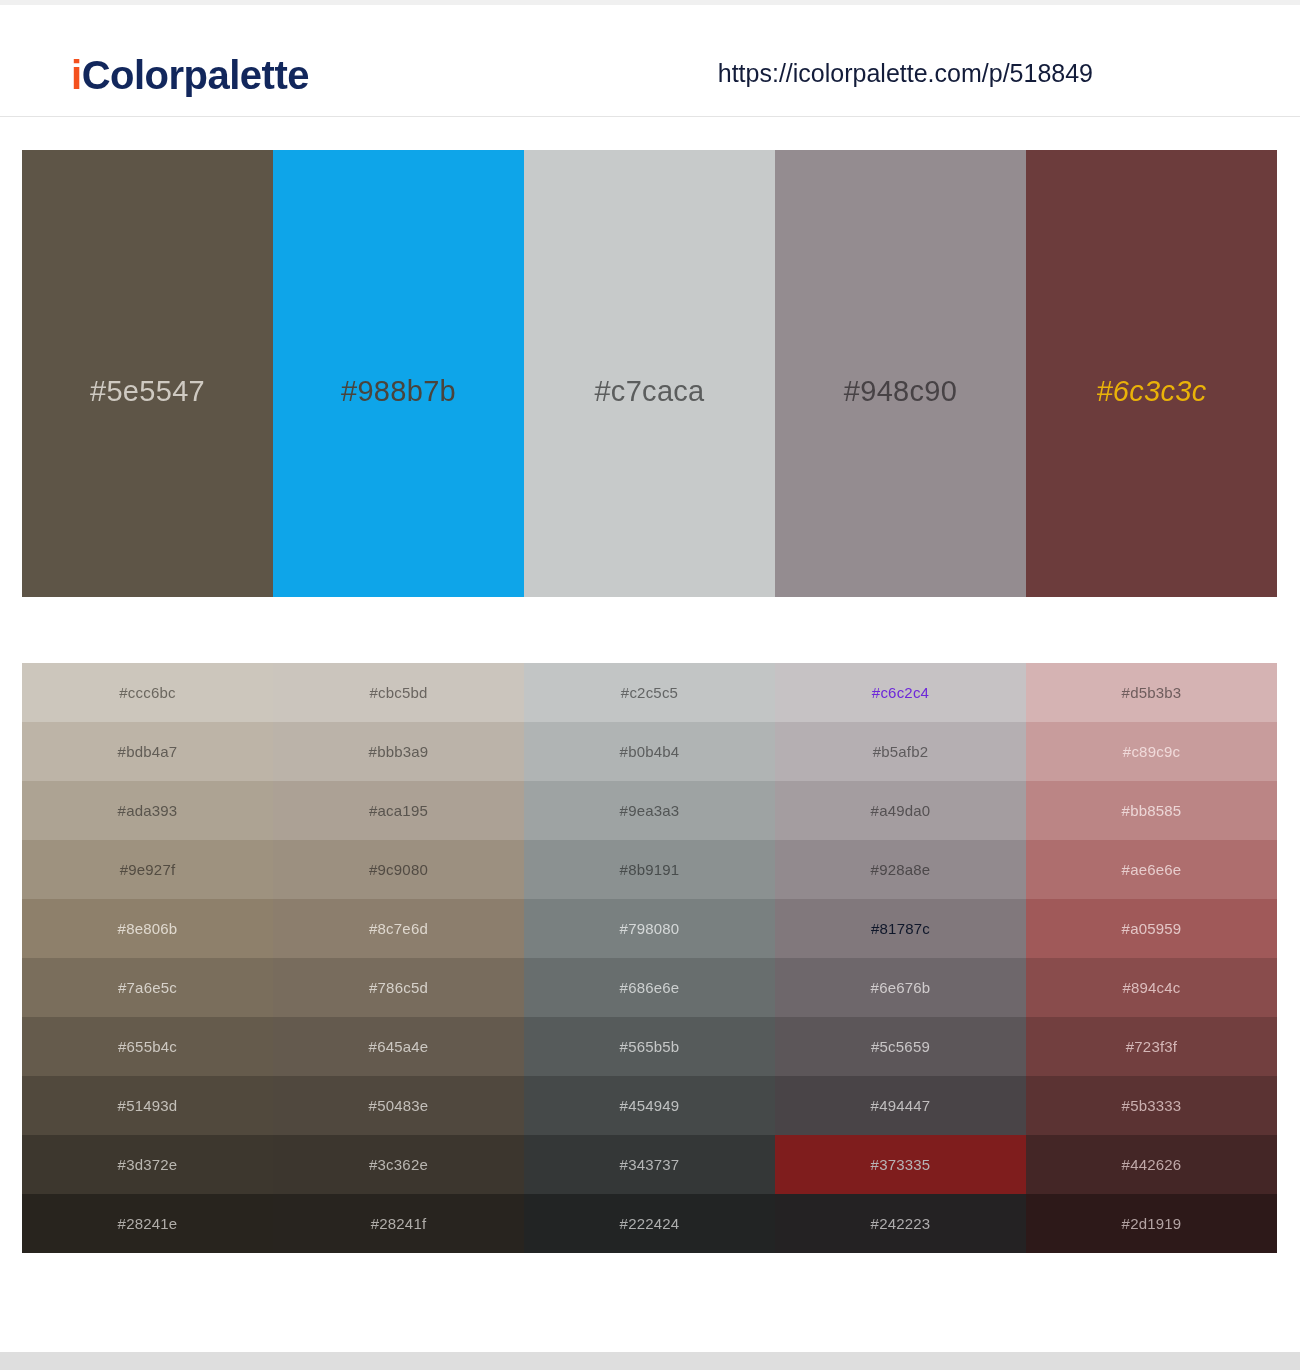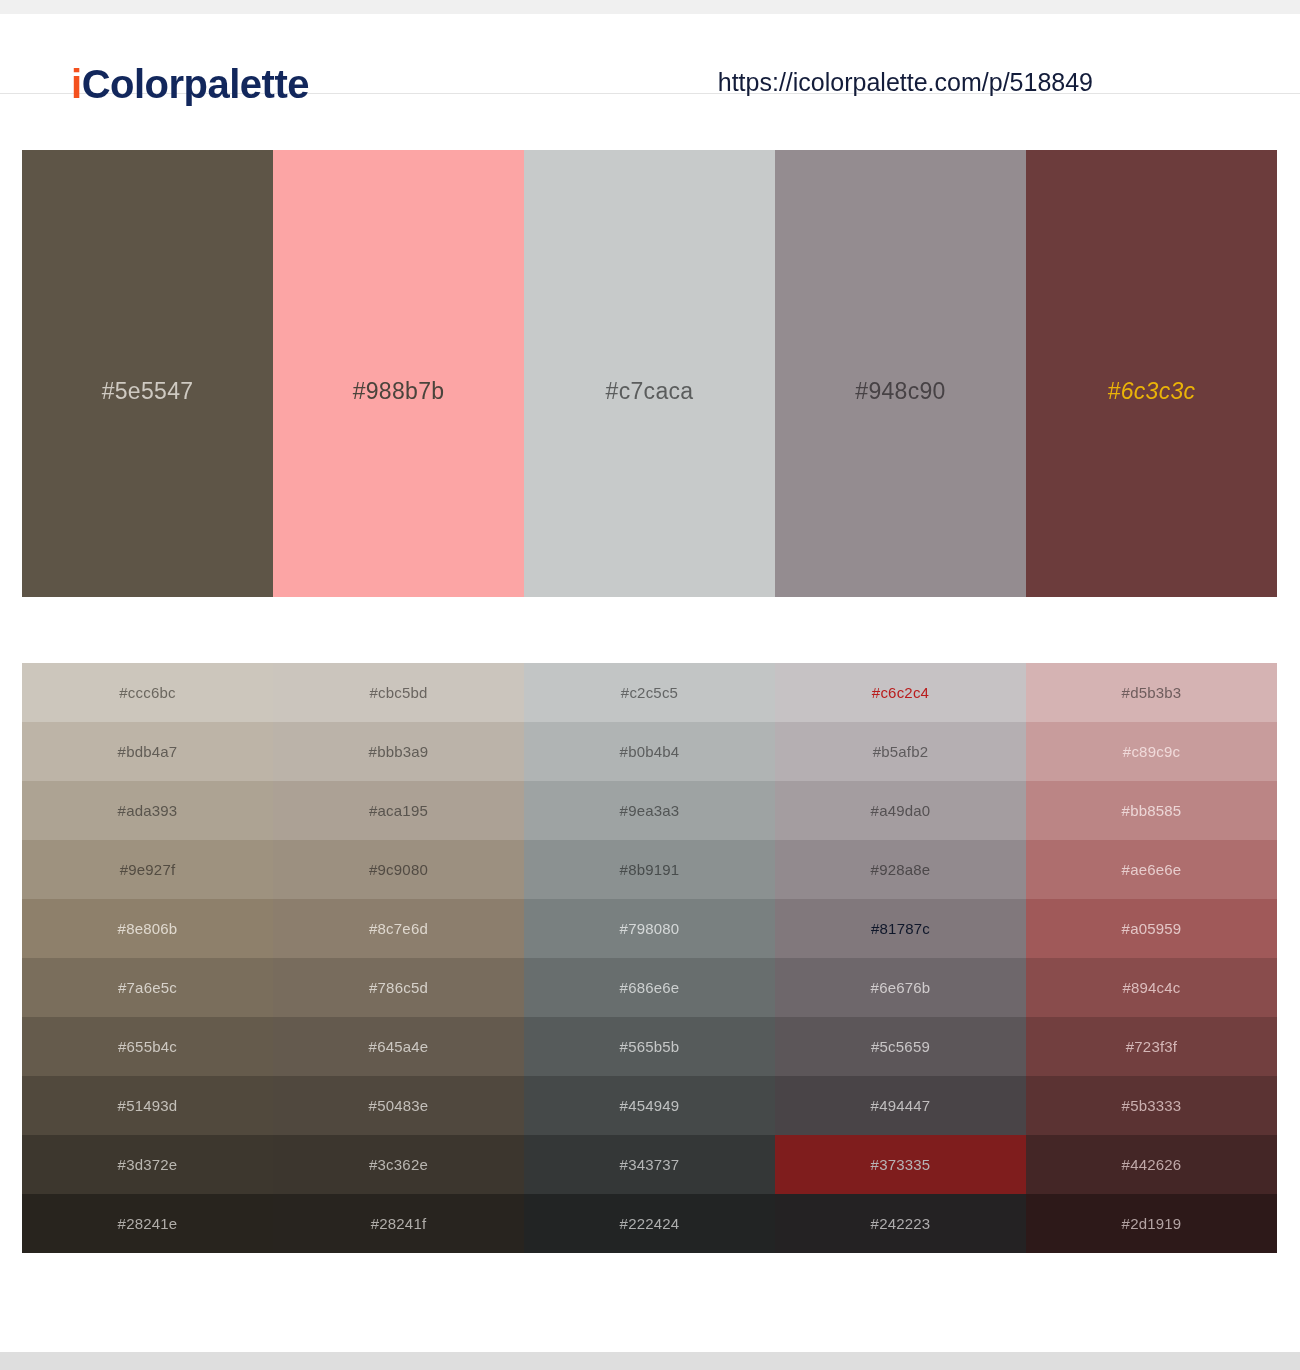--- a/index.html
+++ b/index.html
@@ -7,21 +7,21 @@
     width:1300px; height:1370px;
     background:#ffffff;
     font-family:"Liberation Sans", sans-serif;
     overflow:hidden;
   }
   #top-strip {
     position:absolute; left:0; top:0; width:1300px; height:19px;
     background:#f0f0f0;
   }
   #header {
-    position:absolute; left:0; top:14px; width:1300px; height:80px;
+    position:absolute; left:0; top:5px; width:1300px; height:112px;
     background:#ffffff;
     border-bottom:1px solid #e4e4e4;
   }
   #logo {
     position:absolute; left:71px; top:48px;
     font-size:40px; font-weight:bold; letter-spacing:-0.5px;
     white-space:nowrap;
   }
   #logo .i-mark { color:#f4511e; }
   #logo .rest   { color:#12275c; }
@@ -35,21 +35,21 @@
   #main-swatches {
     position:absolute; left:22px; top:150px;
     width:1255px; height:447px;
     display:flex;
   }
   .main-swatch {
     flex:1 1 0;
     display:flex; align-items:center; justify-content:center;
   }
   .main-swatch .hexlabel {
-    font-size:23px; letter-spacing:0.3px;margin-top:36px;
+    font-size:29px; letter-spacing:0.3px;margin-top:36px;
   }
 
   
   #shades-grid {
     position:absolute; left:22px; top:663px;
     width:1255px; height:590px;
     display:flex; flex-direction:column;
   }
   .shade-row { flex:1 1 0; display:flex; }
   .shade-cell {
@@ -74,21 +74,21 @@
   <div id="logo">
     <span class="i-mark">i</span><span class="rest">Colorpalette</span>
   </div>
   <div id="page-url">https://icolorpalette.com/p/518849</div>
 </div>
 
 <div id="main-swatches">
     <div class="main-swatch" style="background: rgb(94, 85, 71);">
       <span class="hexlabel" style="color: rgb(207, 202, 194);">#5e5547</span>
     </div>
-    <div class="main-swatch" style="background: #fca5a5;">
+    <div class="main-swatch" style="background: #0ea5e9;">
       <span class="hexlabel" style="color: rgb(74, 68, 60);">#988b7b</span>
     </div>
     <div class="main-swatch" style="background: rgb(199, 202, 202);">
       <span class="hexlabel" style="color: rgb(91, 93, 93);">#c7caca</span>
     </div>
     <div class="main-swatch" style="background: rgb(148, 140, 144);">
       <span class="hexlabel" style="color: rgb(71, 66, 69);">#948c90</span>
     </div>
     <div class="main-swatch" style="background: rgb(108, 60, 60);">
       <span class="hexlabel" style="color: #eab308; font-style: italic;">#6c3c3c</span>
@@ -100,21 +100,21 @@
       <div class="shade-cell" style="background: rgb(204, 198, 188);">
         <span class="hexlabel" style="color: rgb(107, 103, 95);">#ccc6bc</span>
       </div>
       <div class="shade-cell" style="background: rgb(203, 197, 189);">
         <span class="hexlabel" style="color: rgb(106, 101, 96);">#cbc5bd</span>
       </div>
       <div class="shade-cell" style="background: rgb(194, 197, 197);">
         <span class="hexlabel" style="color: rgb(99, 101, 101);">#c2c5c5</span>
       </div>
       <div class="shade-cell" style="background: rgb(198, 194, 196);">
-        <span class="hexlabel" style="color: #b91c1c;">#c6c2c4</span>
+        <span class="hexlabel" style="color: #6d28d9;">#c6c2c4</span>
       </div>
       <div class="shade-cell" style="background: rgb(213, 179, 179);">
         <span class="hexlabel" style="color: rgb(111, 93, 93);">#d5b3b3</span>
       </div>
     </div>
     <div class="shade-row">
       <div class="shade-cell" style="background: rgb(189, 180, 167);">
         <span class="hexlabel" style="color: rgb(98, 93, 86);">#bdb4a7</span>
       </div>
       <div class="shade-cell" style="background: rgb(187, 179, 169);">

